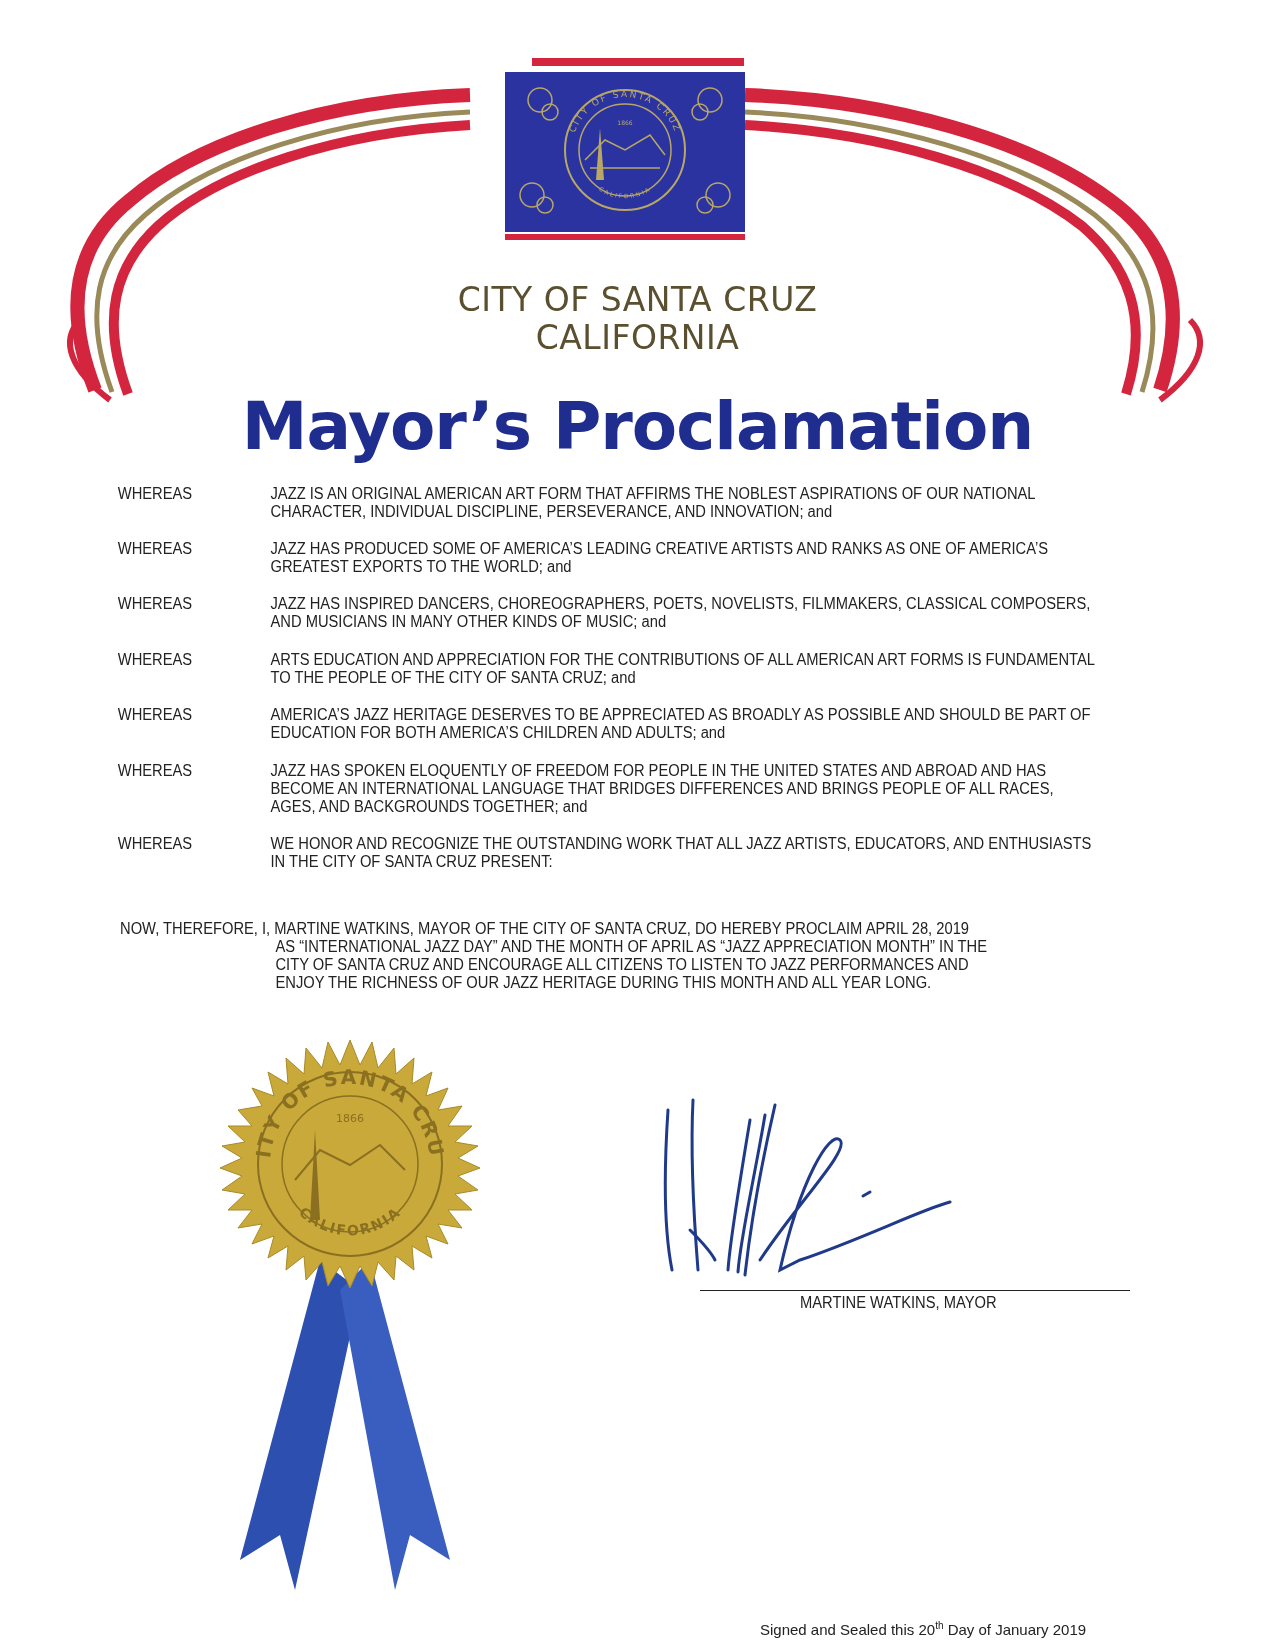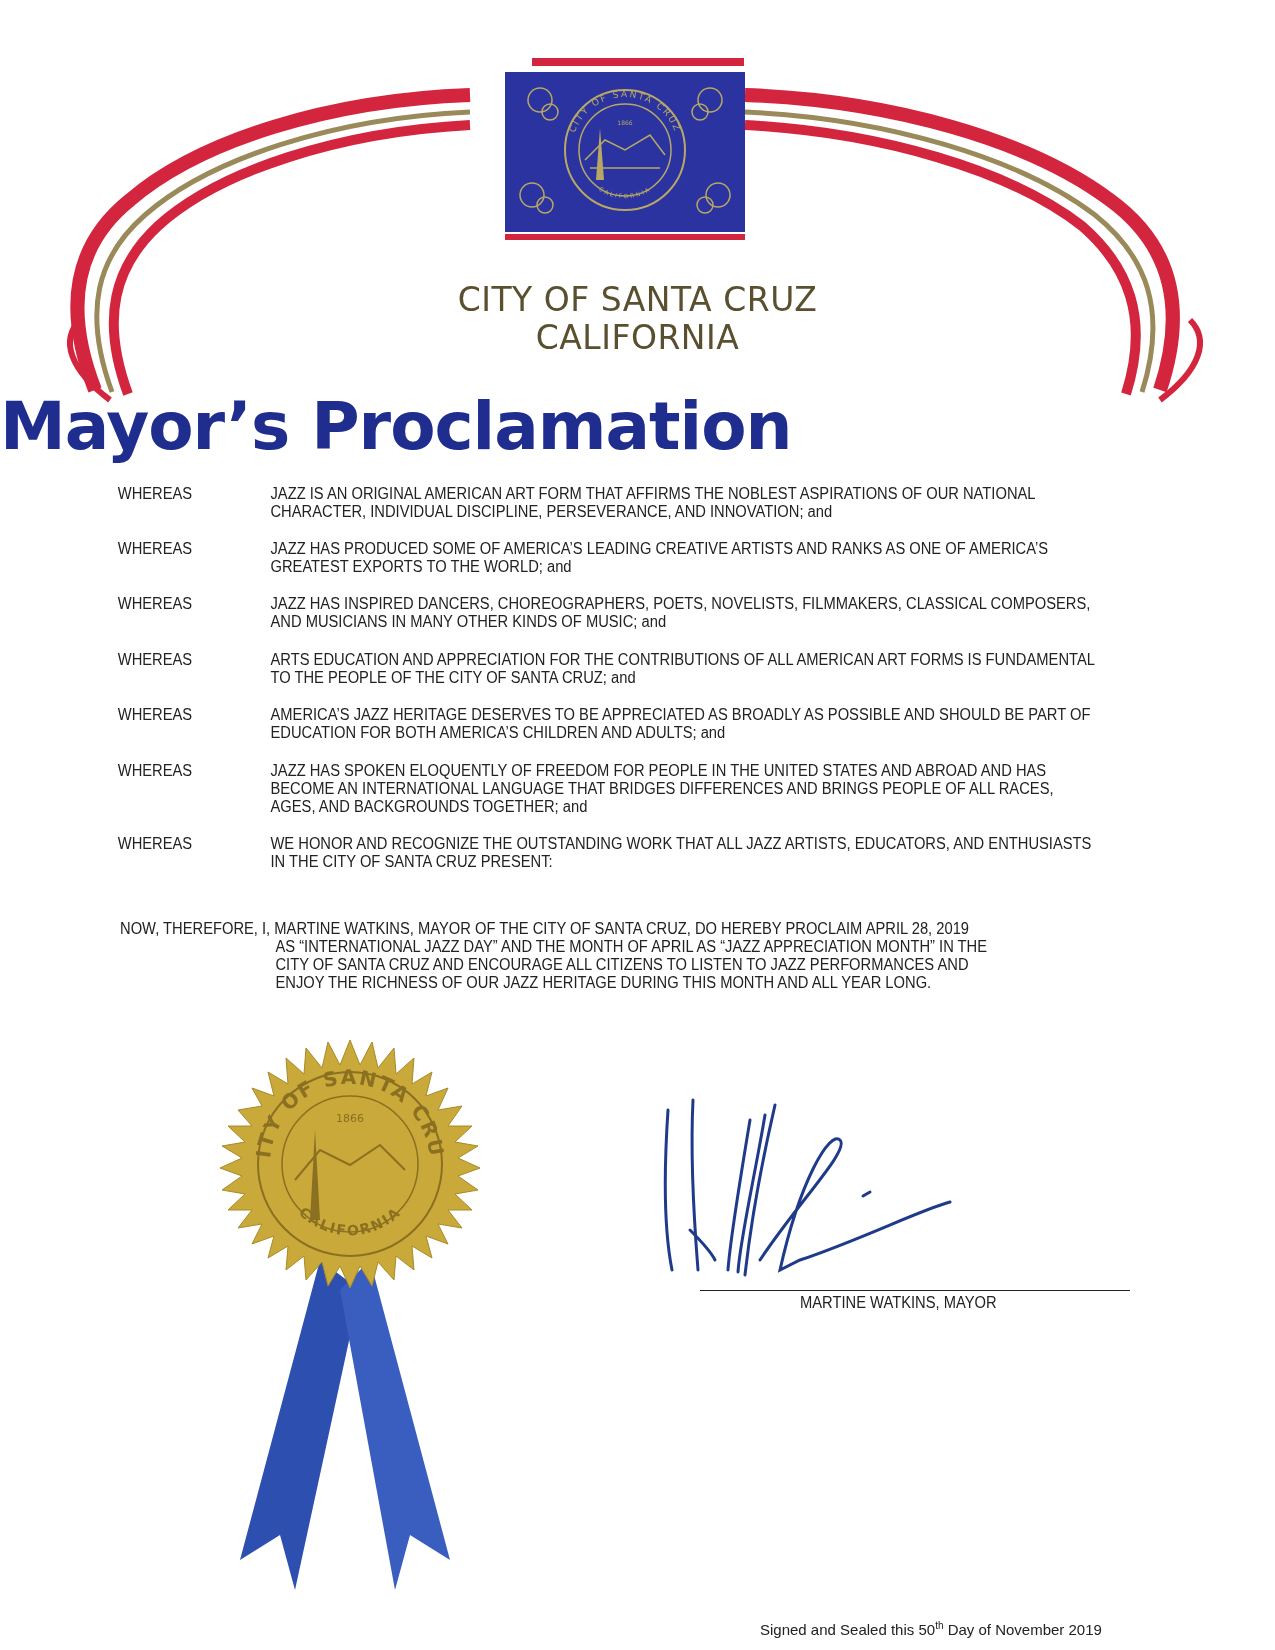--- a/index.html
+++ b/index.html
@@ -1,20 +1,20 @@
 <!DOCTYPE html>
 <html><head>
   <meta charset="utf-8">
   <style>
     html, body { margin: 0; padding: 0; background: #ffffff; }
     body { width: 1275px; height: 1650px; position: relative; overflow: hidden; font-family: "Liberation Sans", sans-serif; }
     .abs { position: absolute; }
     #banner-svg { left: 0; top: 0; }
     .city-name { left: 0; width: 1275px; text-align: center; font-family: "DejaVu Sans", sans-serif; color: #5a5030; font-size: 33px; letter-spacing: 0.5px; }
-    .title { left: 0; width: 1275px; top: 388px; font-family: "DejaVu Sans", sans-serif; font-weight: bold; color: #1f2d8f; font-size: 66px; letter-spacing: -1px; }
+    .title { left: 0; width: 1275px; top: 388px; text-align: center; font-family: "DejaVu Sans", sans-serif; font-weight: bold; color: #1f2d8f; font-size: 66px; letter-spacing: -1px; }
     .clause { left: 0; width: 1275px; font-size: 16px; color: #222; line-height: 18px; transform: scaleX(0.92); transform-origin: left top; }
     .clause .lbl { position: absolute; left: 128px; top: 0; }
     .clause .txt { position: absolute; left: 294px; top: 0; width: 900px; }
     .therefore { left: 120px; top: 920px; width: 1000px; font-size: 16px; line-height: 18px; color: #222; transform: scaleX(0.92); transform-origin: left top; }
     .therefore .line { display: block; white-space: nowrap; }
     .therefore .indent { padding-left: 169px; }
     .sigline { left: 700px; top: 1290px; width: 430px; height: 0; border-top: 1px solid #222; }
     .signame { left: 800px; top: 1294px; font-size: 16px; color: #222; transform: scaleX(0.92); transform-origin: left top; }
     .footer { left: 760px; top: 1620px; font-size: 15px; color: #222; }
     .footer sup { font-size: 10px; }
@@ -134,13 +134,13 @@
     <path d="M90 30 C 80 90, 70 150, 68 180"></path>
     <path d="M115 15 C 100 80, 90 140, 85 185"></path>
     <path d="M105 25 C 95 85, 80 150, 78 182"></path>
     <path d="M100 170 C 140 110, 190 60, 180 50 C 170 40, 140 90, 120 180 L 140 170 C 200 150, 260 120, 290 112"></path>
     <path d="M203 106 L 210 102"></path>
   </g>
 </svg>
 <div class="abs sigline"></div>
 <div class="abs signame">MARTINE WATKINS, MAYOR</div>
 
-<div class="abs footer"><span>Signed and Sealed this 50</span><sup>th</sup><span> Day of November 2019</span></div>
+<div class="abs footer"><span>Signed and Sealed this 20</span><sup>th</sup><span> Day of January 2019</span></div>
 
 </body></html>

